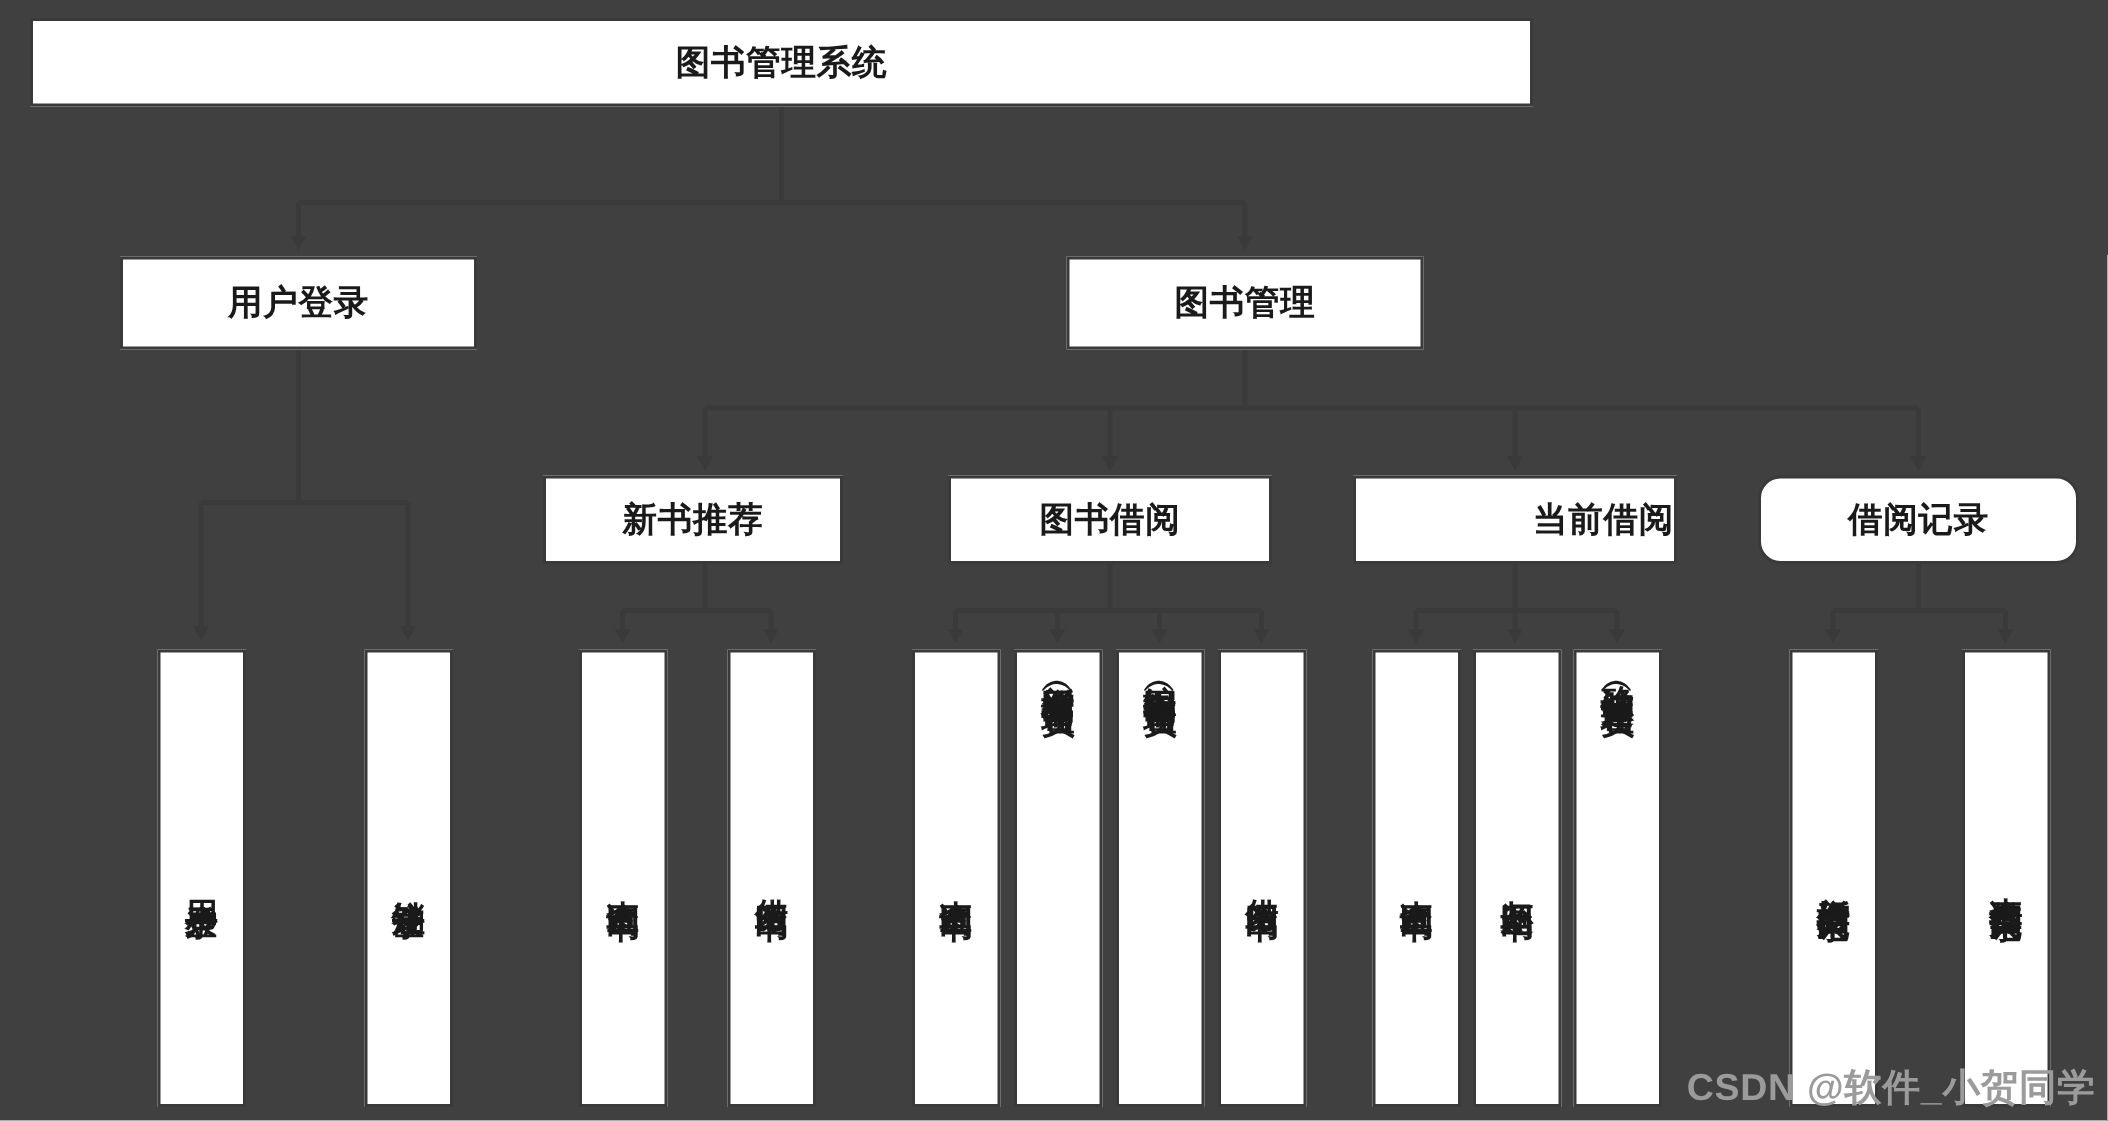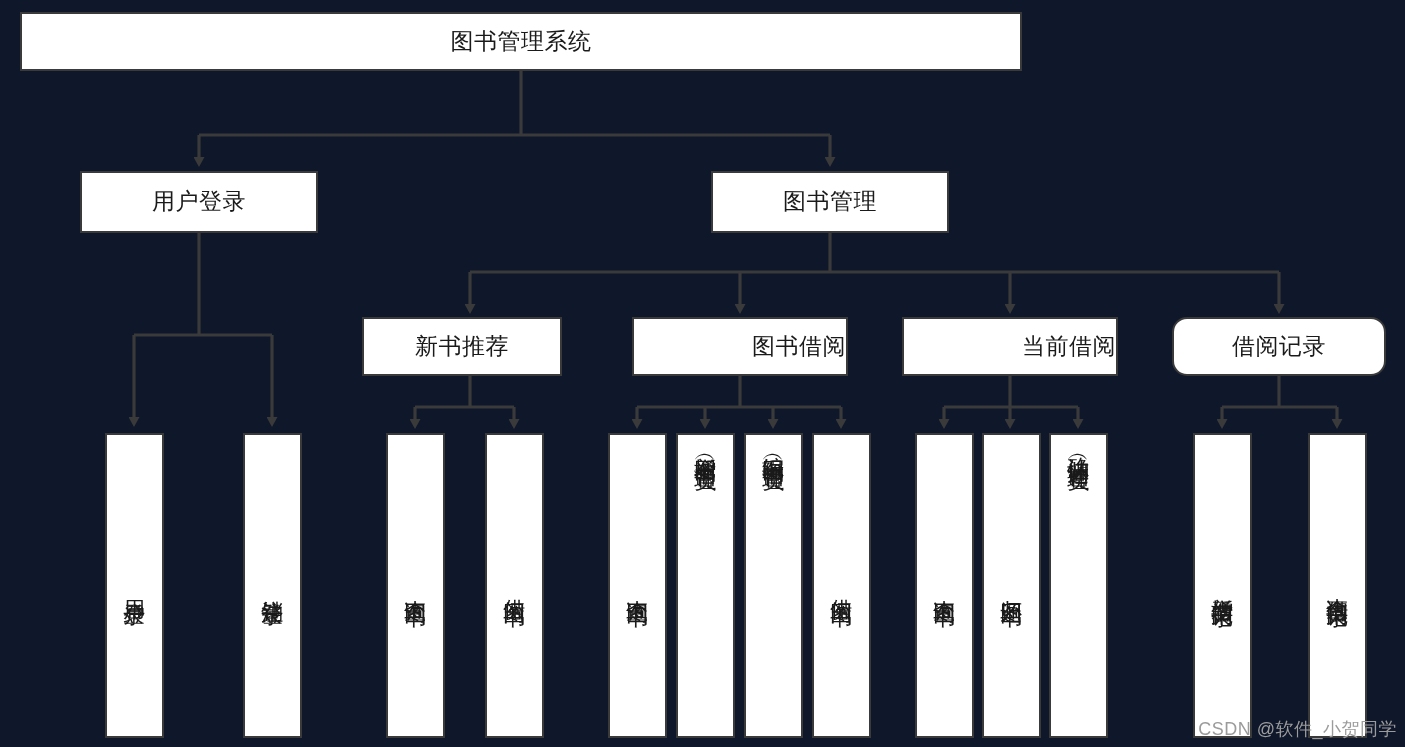--- a/index.html
+++ b/index.html
@@ -7,22 +7,23 @@
     padding: 0;
     background: #ffffff;
   }
   body {
     font-family: "Liberation Sans", "DejaVu Sans", sans-serif;
   }
   #canvas {
     position: relative;
     width: 1405px;
     height: 747px;
-    background: #0f172a;
+    background: #404040;
     overflow: hidden;
+    font-weight: bold;
   }
   #svg-layer {
     position: absolute;
     left: 0;
     top: 0;
     width: 1405px;
     height: 747px;
   }
   .node {
     position: absolute;
@@ -54,21 +55,21 @@
     white-space: nowrap;
   }
   .node.vert.center {
     align-items: center;
     padding-top: 0;
   }
   #watermark {
     position: absolute;
     right: 8px;
     bottom: 6px;
-    font-size: 18px;
+    font-size: 25px;
     color: #9b9b9b;
     z-index: 6;
     white-space: nowrap;
     letter-spacing: 0.5px;
   }
 </style>
 </head>
 <body>
 
 <div id="canvas">
@@ -132,21 +133,21 @@
   </div>
 
   <div class="node" style="left:711px; top:171px; width:238px; height:62px;">
     <span class="label">图书管理</span>
   </div>
 
   <div class="node" style="left:362px; top:317px; width:200px; height:59px;">
     <span class="label">新书推荐</span>
   </div>
 
-  <div class="node" style="left:632px; top:317px; width:216px; height:59px;justify-content:flex-end;">
+  <div class="node" style="left:632px; top:317px; width:216px; height:59px;">
     <span class="label">图书借阅</span>
   </div>
 
   <div class="node" style="left:902px; top:317px; width:216px; height:59px;justify-content:flex-end;">
     <span class="label">当前借阅</span>
   </div>
 
   <div class="node" style="left:1172px; top:317px; width:214px; height:59px;border-radius:15px;">
     <span class="label">借阅记录</span>
   </div>

